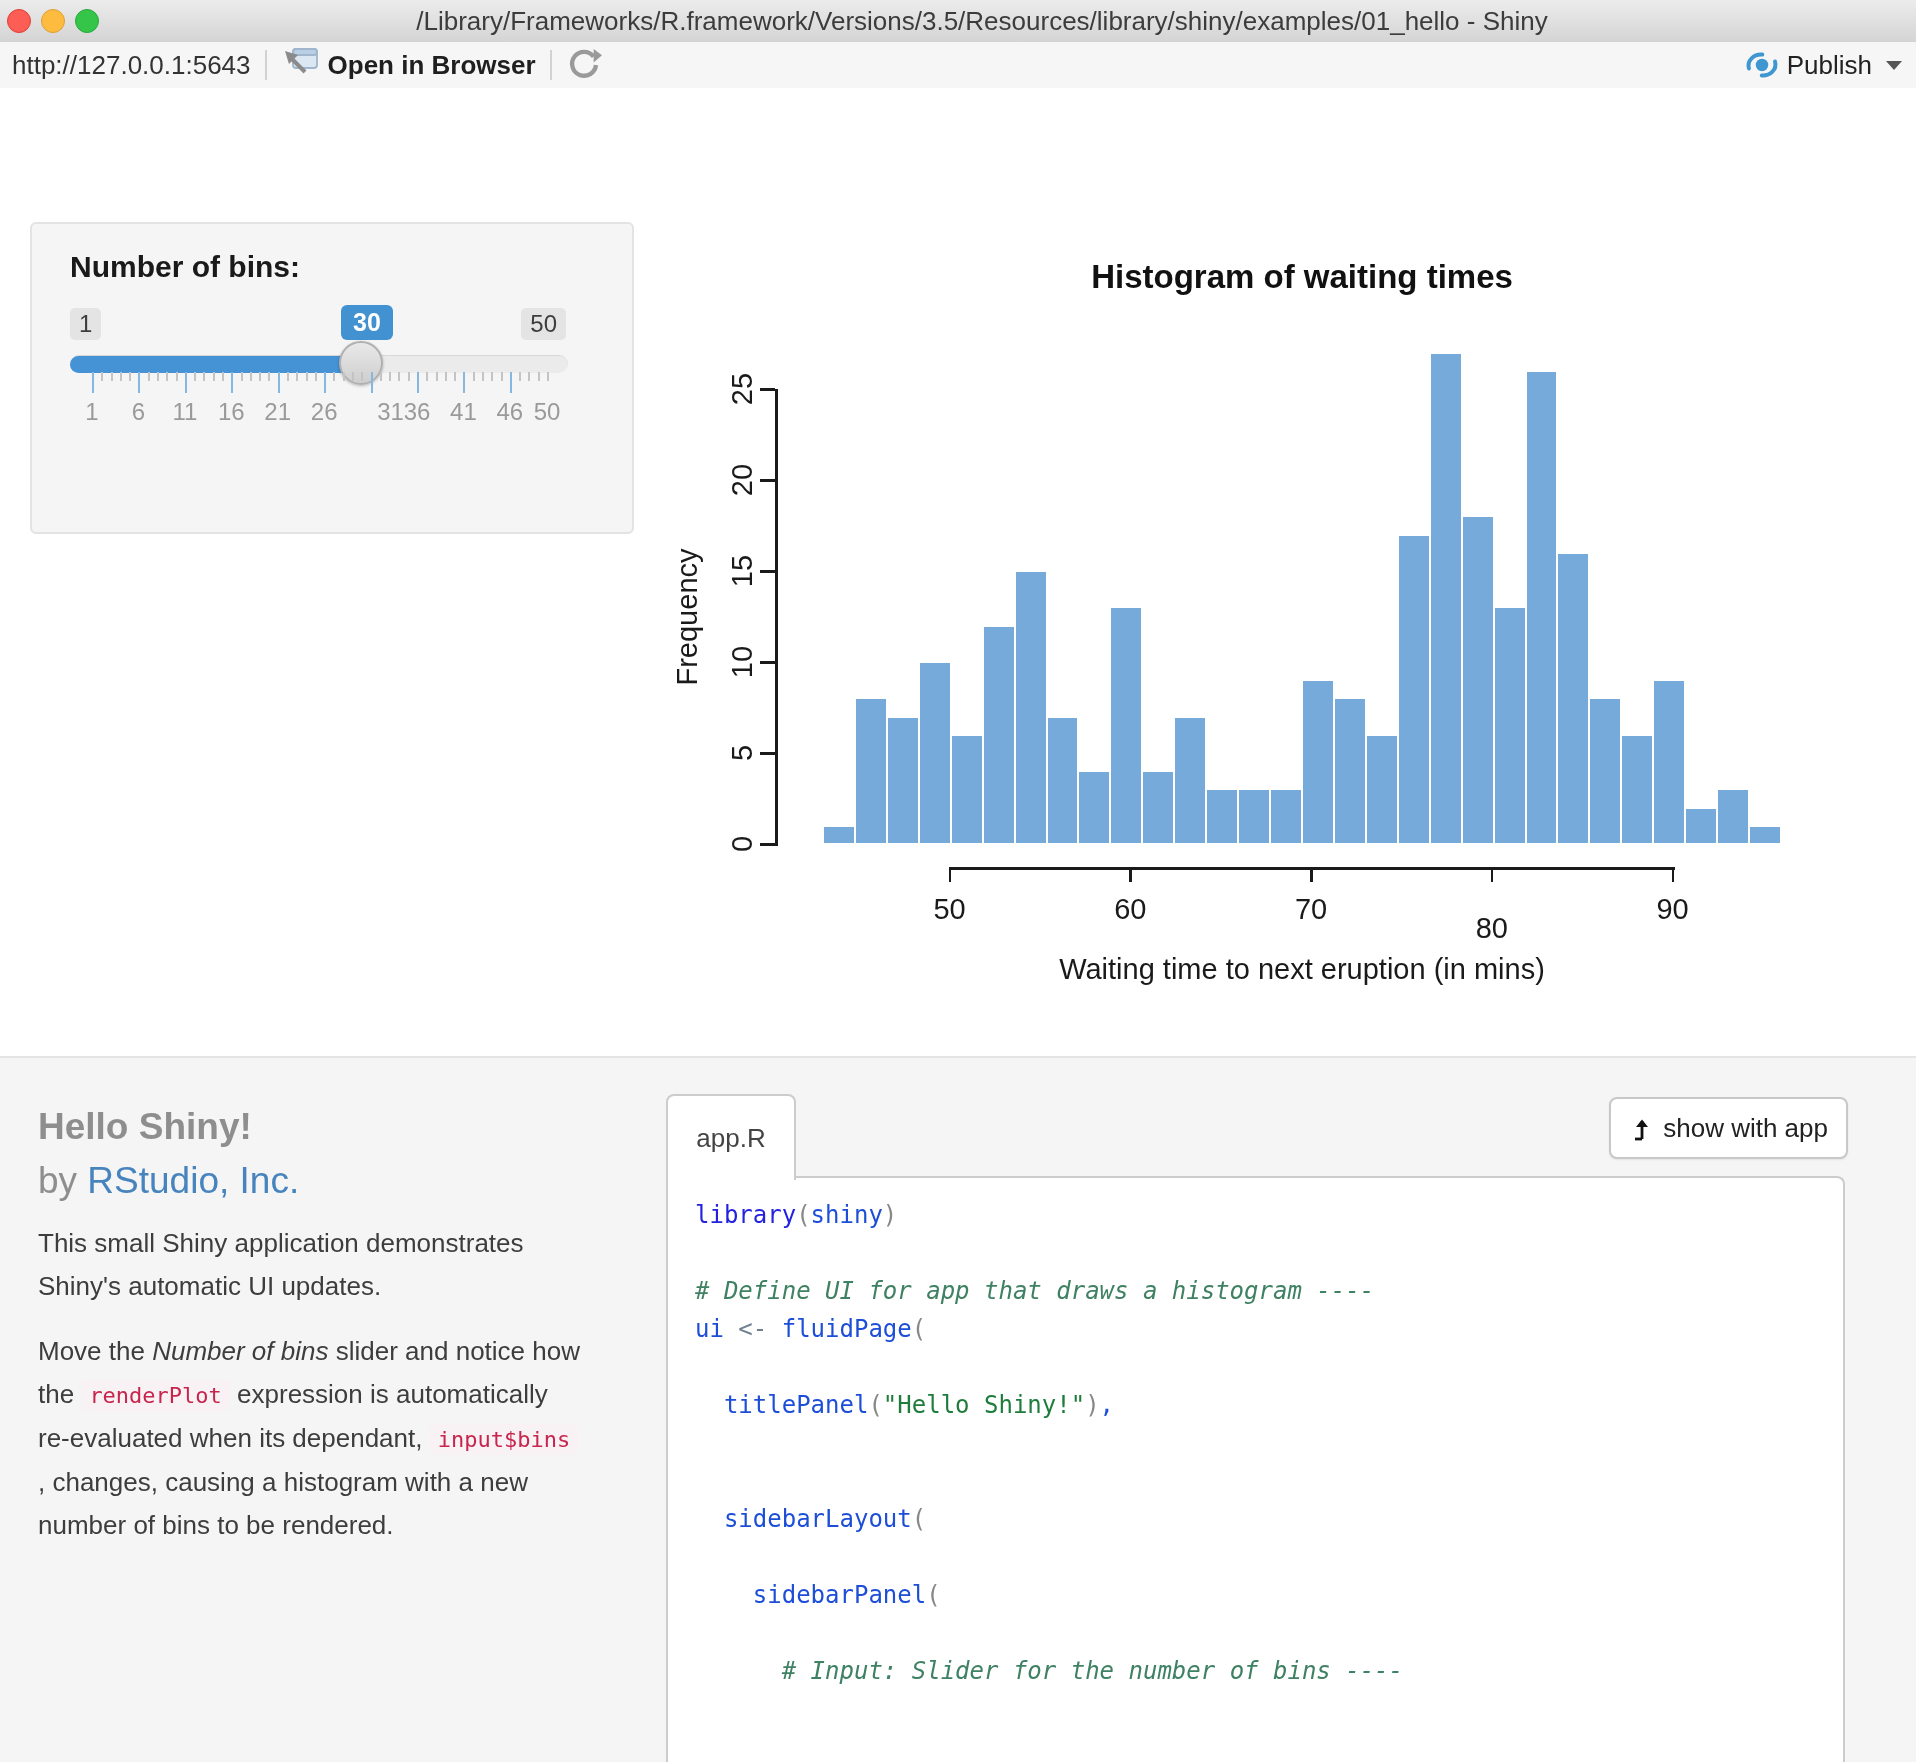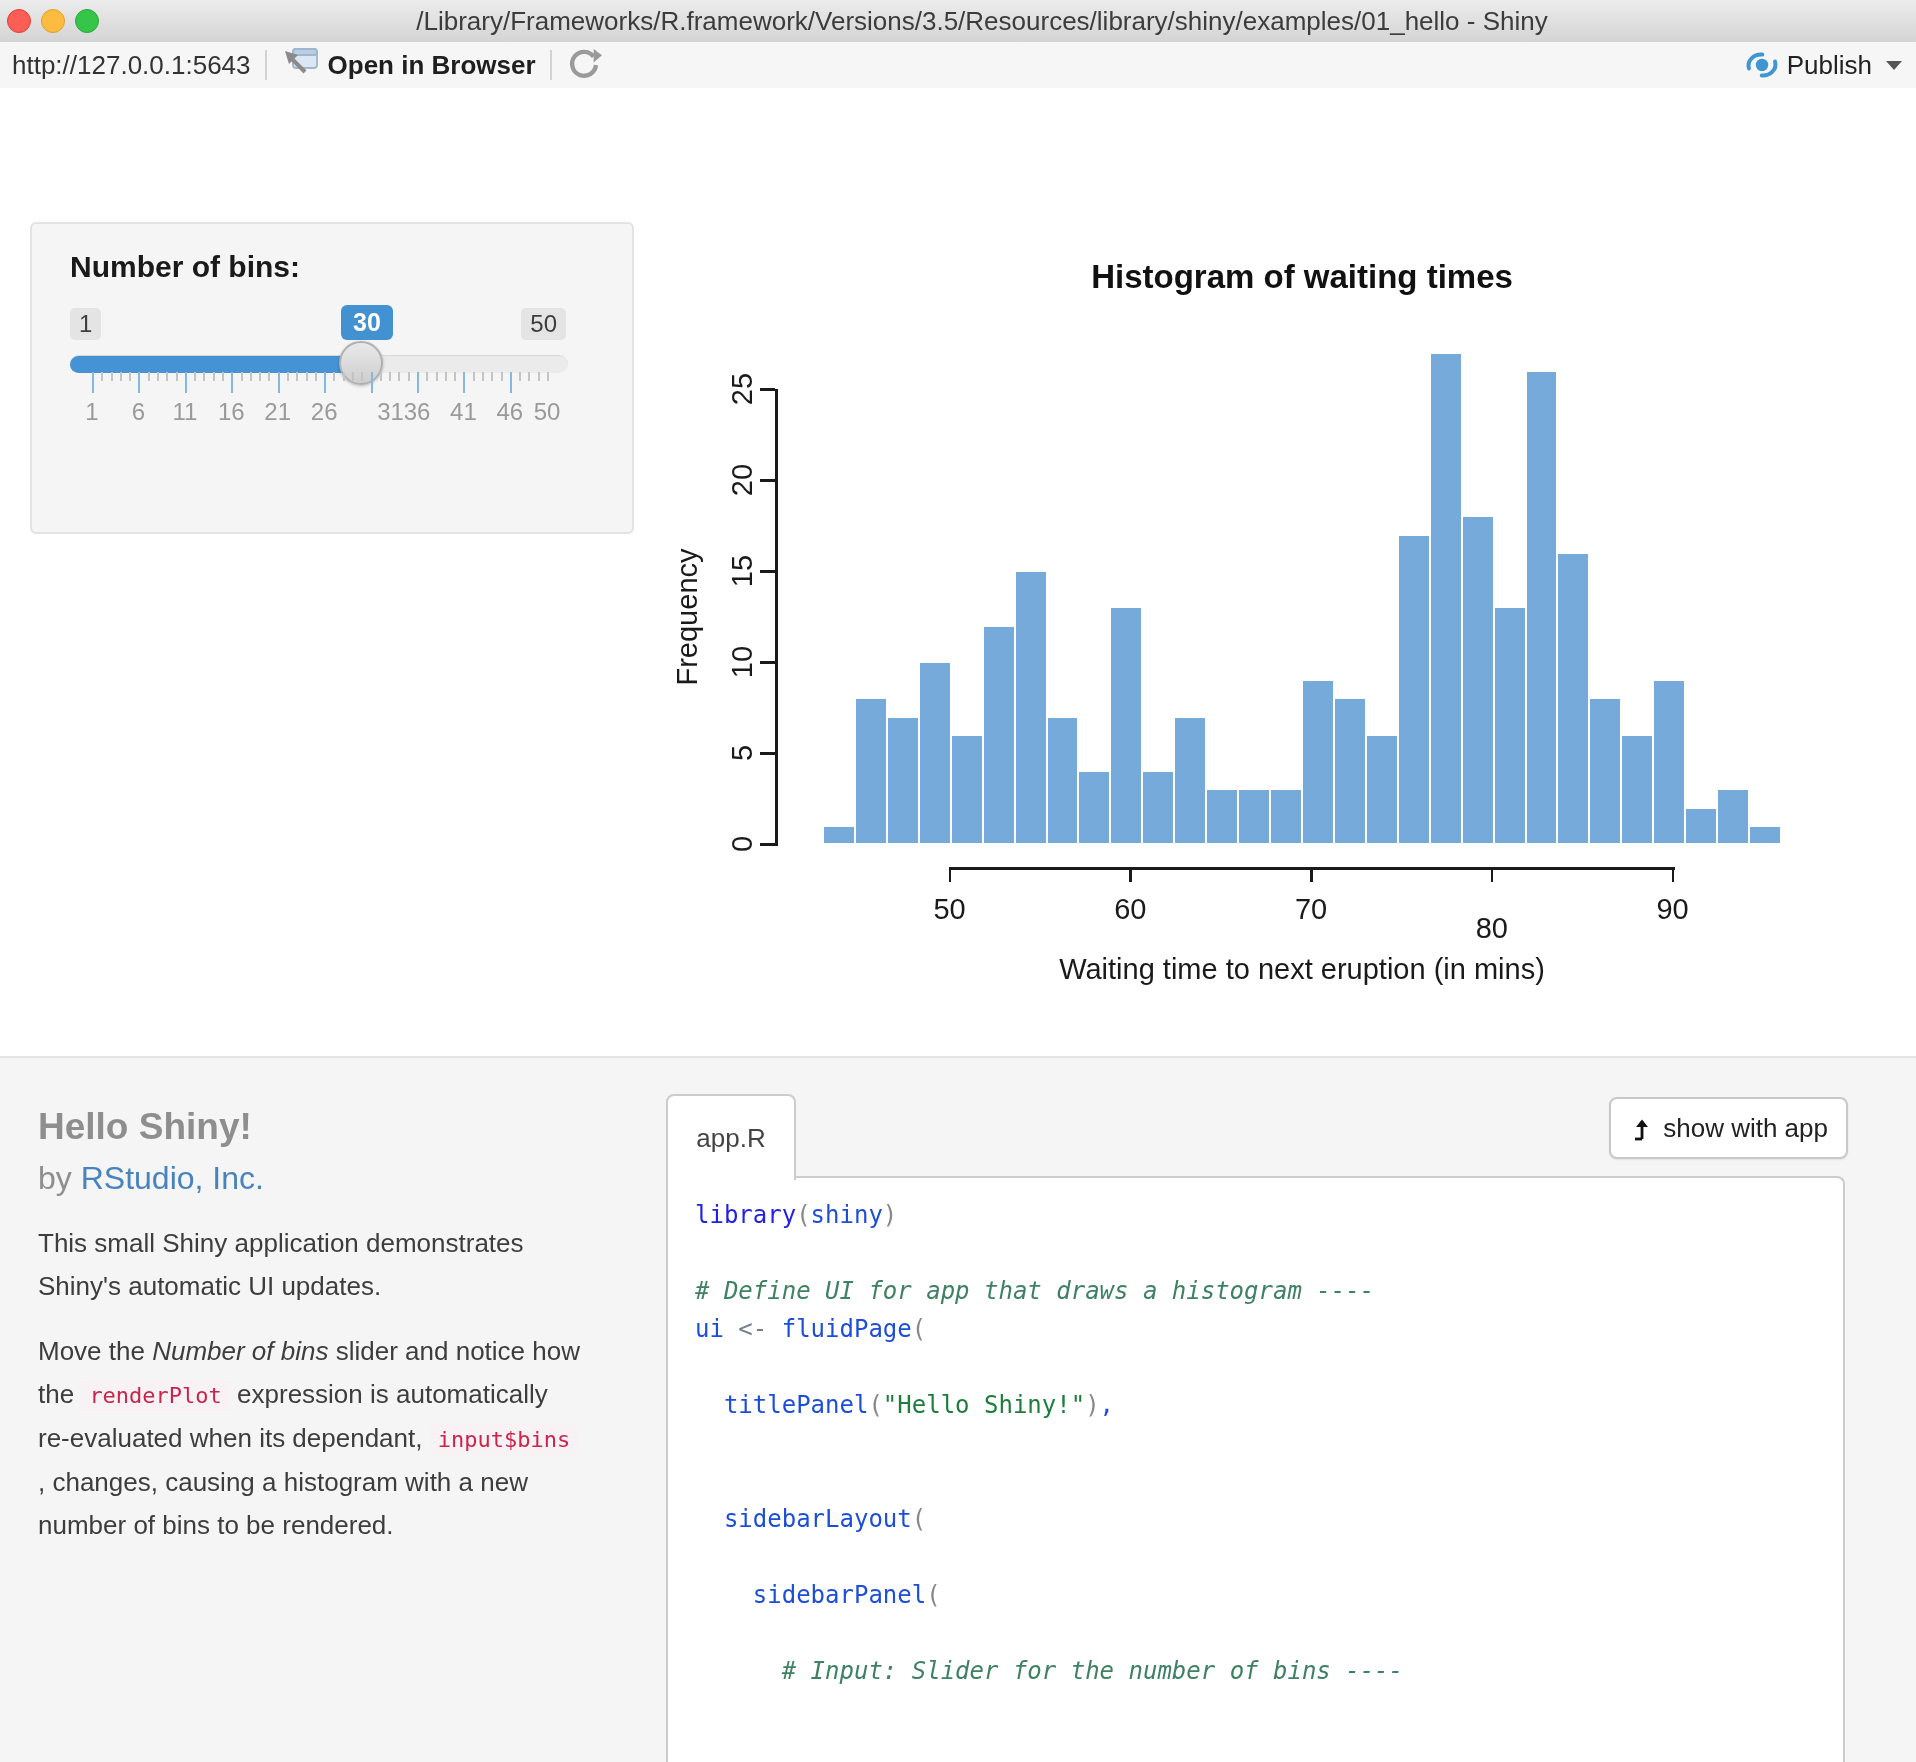--- a/index.html
+++ b/index.html
@@ -60,21 +60,21 @@
   .axis-line{position:absolute;background:#1a1a1a;}
   .tick-line{position:absolute;background:#1a1a1a;}
   .ylab-rot{position:absolute;transform:translate(-50%,-50%) rotate(-90deg);font-size:29px;color:#1a1a1a;white-space:nowrap;}
   .xlab{position:absolute;transform:translateX(-50%);font-size:29px;color:#1a1a1a;white-space:nowrap;}
   .bar{position:absolute;background:#75AADB;border:1.5px solid #fff;box-sizing:border-box;}
 
   
   .showcase{position:absolute;left:0;top:1056px;width:100%;height:706px;background:#f5f5f5;
     border-top:2px solid #e4e4e4;box-sizing:border-box;}
   .sc-title{position:absolute;left:38px;top:48px;font-size:37px;font-weight:700;color:#8e8e8e;}
-  .sc-byline{position:absolute;left:38px;top:102px;font-size:32px;color:#8e8e8e;}
+  .sc-byline{position:absolute;left:38px;top:102px;font-size:37px;color:#8e8e8e;}
   .sc-byline a{color:#4784be;text-decoration:none;}
   .sc-p{position:absolute;left:38px;width:548px;font-size:26px;line-height:43px;color:#3d3d3d;}
   .sc-p em{font-style:italic;}
   .sc-p code{font-family:"DejaVu Sans Mono",monospace;font-size:22px;color:#c7254e;
     background:#f9f2f4;border-radius:5px;padding:3px 8px;}
   #para1{top:164px;}
   #para2{top:272px;}
 
   .tab{position:absolute;left:666px;top:1094px;width:130px;height:86px;background:#fff;
     border:2px solid #ccc;border-bottom:none;border-radius:8px 8px 0 0;box-sizing:border-box;

